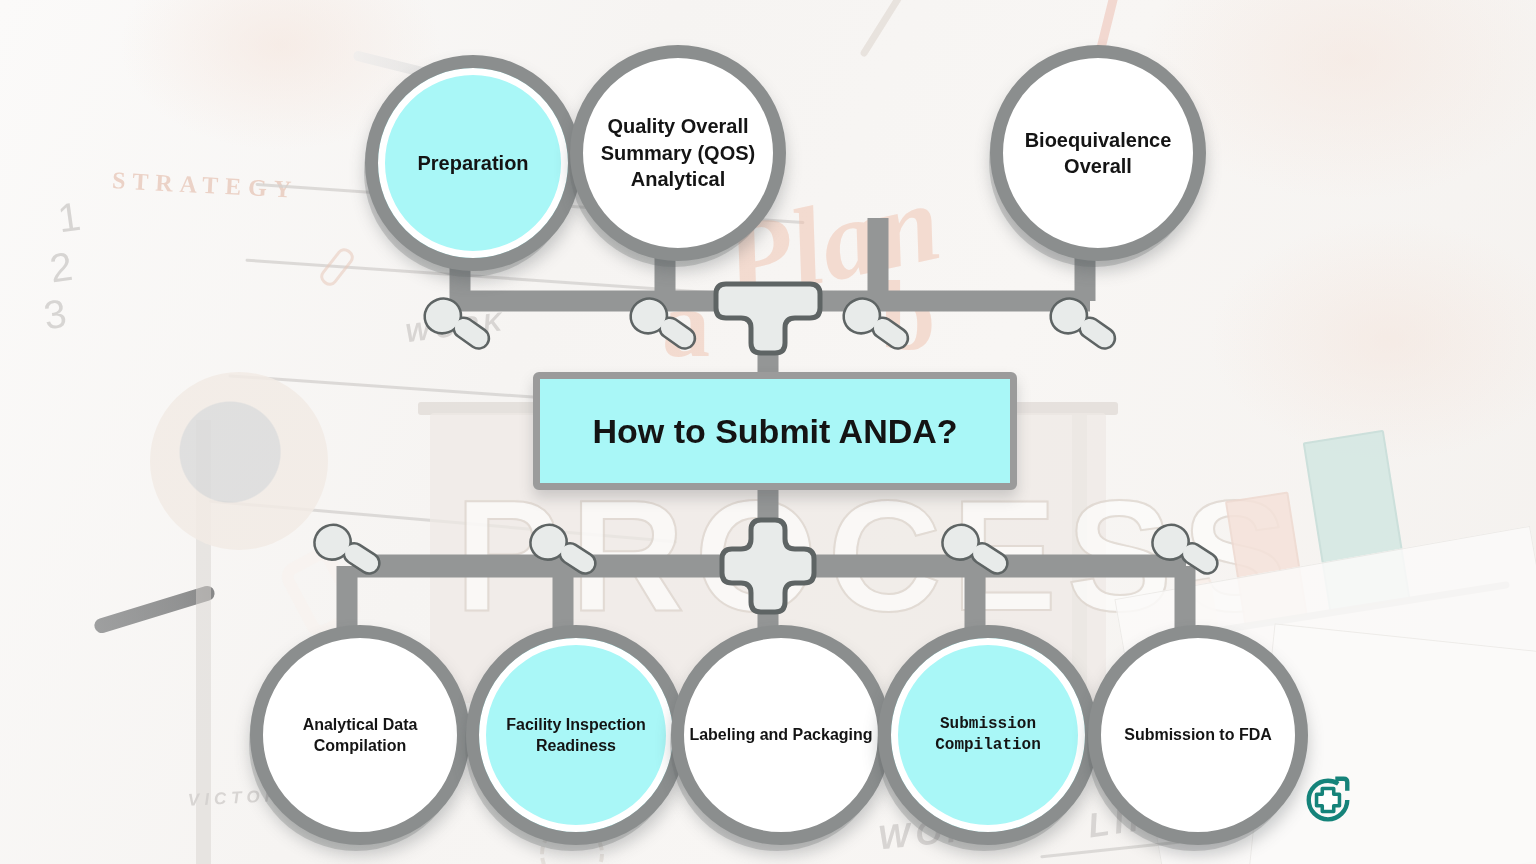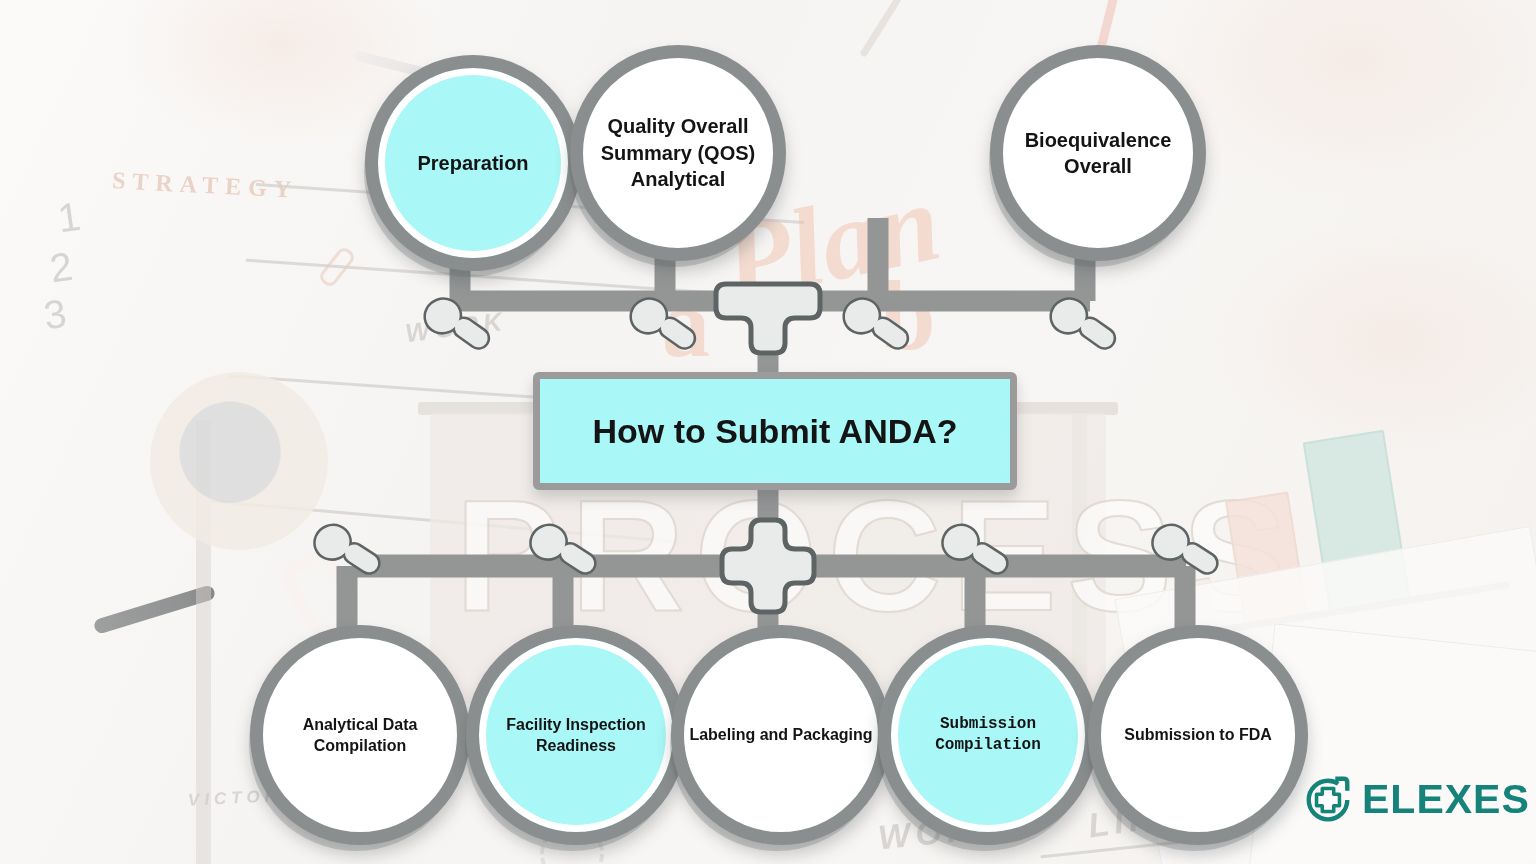--- a/index.html
+++ b/index.html
@@ -181,16 +181,15 @@
   <div class="node bottom" style="left:1088px;top:625px;">
     <div class="lbl">Submission to FDA</div>
   </div>
 
   <div id="logo">
     <svg width="50" height="50" viewBox="0 0 48 48">
       <circle cx="24" cy="25" r="18.5" fill="none" style="stroke:var(--logo,#15837a);" stroke-width="4.2" stroke-dasharray="97 19.2"></circle>
       <path d="M31 4.5 h8 q3.5 0 3.5 3.5 v8" fill="none" style="stroke:var(--logo,#15837a);" stroke-width="4.2"></path>
       <path d="M18.5 14 H29.5 V19.5 H35 V30.5 H29.5 V36 H18.5 V30.5 H13 V19.5 H18.5 Z" fill="#ffffff" style="stroke:var(--logo,#15837a);" stroke-width="3.4" stroke-linejoin="round"></path>
     </svg>
-    <div class="wordmark">ELEXES</div>
   </div>
 
 </div>
 
 </body></html>

